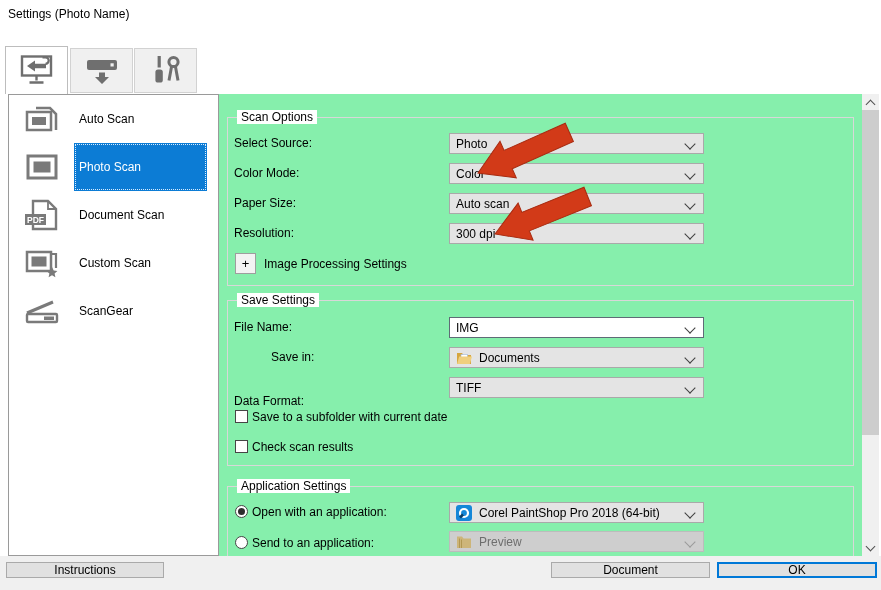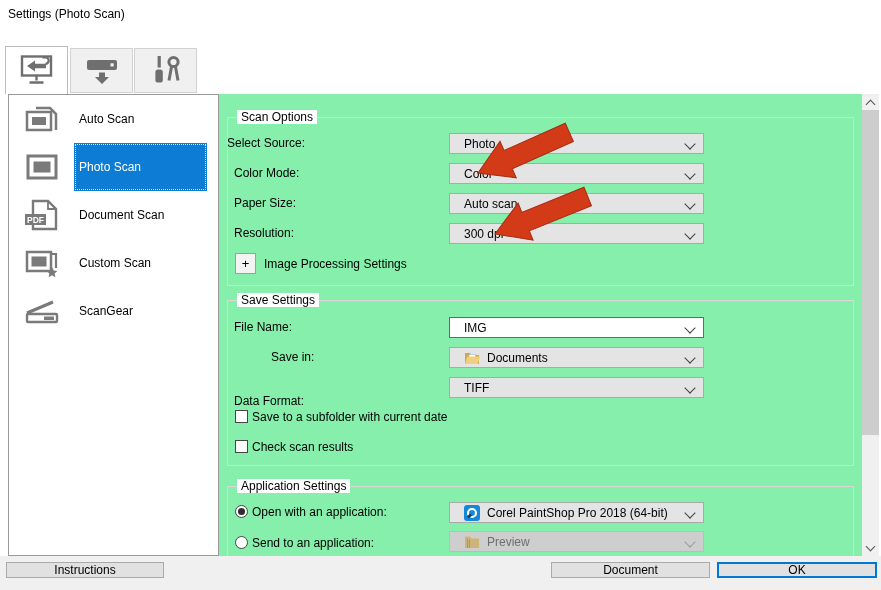--- a/index.html
+++ b/index.html
@@ -22,21 +22,21 @@
   .side-hl{position:absolute;left:65px;right:11px;top:0;bottom:0;display:flex;align-items:center;
            padding-left:5px;box-sizing:border-box;}
   .side-item.selected .side-hl{background:#0c7cd5;color:#fff;outline:1px dotted #d8ecff;outline-offset:-2px;}
 
   
   .content{position:absolute;left:219px;top:94px;width:643px;height:462px;overflow:hidden;background:#86efac;}
   .group{position:absolute;border:1px solid #d8d8d8;box-sizing:border-box;}
   .legend{position:absolute;top:-8px;left:9px;background:#fff;padding:0 4px;white-space:nowrap;}
   .flabel{position:absolute;white-space:nowrap;line-height:14px;}
   .combo{position:absolute;width:255px;height:21px;background:#e4e4e4;border:1px solid #a9a9a9;
-         box-sizing:border-box;display:flex;align-items:center;padding-left:14px;cursor:default;}
+         box-sizing:border-box;display:flex;align-items:center;padding-left:6px;cursor:default;}
   .combo .ctext{white-space:nowrap;overflow:hidden;}
   .combo .chev{position:absolute;right:9px;top:6px;width:7px;height:7px;
                border-right:1.4px solid #3f3f3f;border-bottom:1.4px solid #3f3f3f;transform:rotate(45deg);}
   .combo.editable{background:#fff;border-color:#5f6b76;}
   .combo.disabled{background:#cecece;border-color:#bcbcbc;color:#6e6e6e;}
   .combo.disabled .chev{border-color:#9b9b9b;}
   .cicon{margin-right:7px;display:flex;flex:0 0 auto;}
 
   .expander{position:absolute;width:21px;height:21px;background:#f3f3f3;border:1px solid #9e9e9e;
             box-sizing:border-box;display:flex;align-items:center;justify-content:center;font-size:13px;}
@@ -65,21 +65,21 @@
        display:flex;align-items:center;justify-content:center;cursor:default;}
   .btn-instructions{left:6px;width:158px;}
   .btn-defaults{left:551px;width:159px;}
   .btn-ok{left:717px;width:160px;border:2px solid #0078d7;}
 </style>
 </head>
 <body>
 
 <div class="win">
 
-  <div class="title">Settings (Photo Scan)</div>
+  <div class="title">Settings (Photo Name)</div>
 
   <div class="tabbar">
     <div class="tab active" style="left:0;">
       <span>
         <svg width="34" height="31" viewBox="0 0 34 31">
           <rect x="2" y="2.5" width="29" height="19" fill="none" stroke="#6f6f6f" stroke-width="2.4"></rect>
           <path d="M16.5 21.5 v5 M9.5 28.5 h14" stroke="#6f6f6f" stroke-width="2.4" fill="none"></path>
           <polygon points="7,12 15,6.5 15,9.8 26,9.8 26,14.2 15,14.2 15,17.5" fill="#6f6f6f"></polygon>
           <path d="M25.5 9.8 a3.2 3.2 0 0 0 0 -6.4 h-3" fill="none" stroke="#6f6f6f" stroke-width="2.2"></path>
         </svg>
@@ -163,21 +163,21 @@
       </span>
       <span class="side-hl">ScanGear</span>
     </div>
   </div>
 
   <div class="content">
 
     <div class="group" style="left:8px;top:23px;width:627px;height:169px;">
       <span class="legend">Scan Options</span>
     </div>
-    <span class="flabel" style="left:8px;top:42px;">Select Source:</span>
+    <span class="flabel" style="left:15px;top:42px;">Select Source:</span>
     <div class="combo" style="left:230px;top:39px;">
       <span class="ctext">Photo</span>
       <span class="chev"></span>
     </div>
     <span class="flabel" style="left:15px;top:72px;">Color Mode:</span>
     <div class="combo" style="left:230px;top:69px;">
       <span class="ctext">Color</span>
       <span class="chev"></span>
     </div>
     <span class="flabel" style="left:15px;top:102px;">Paper Size:</span>

